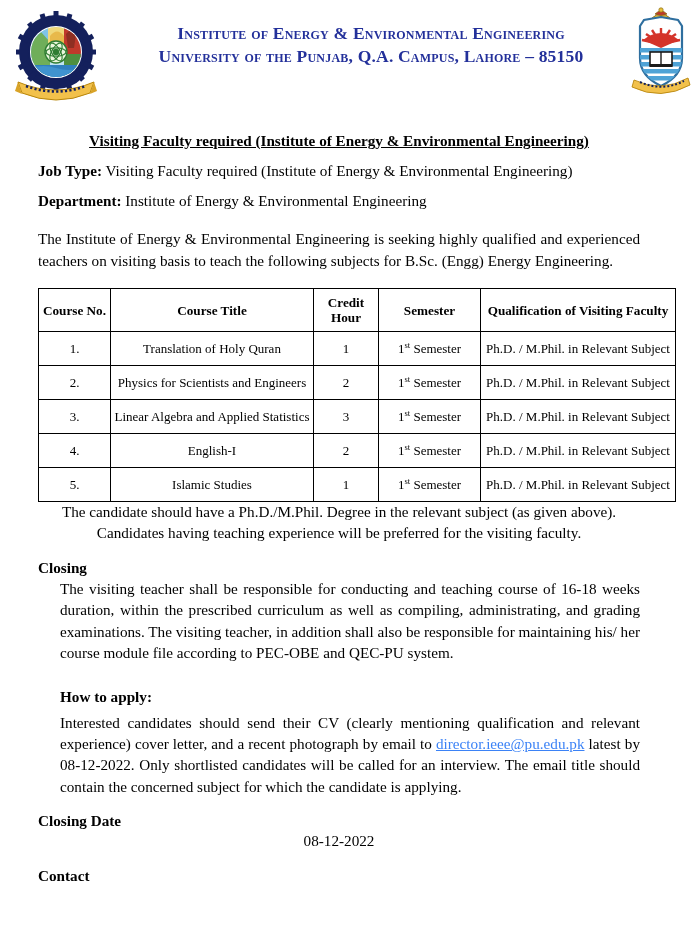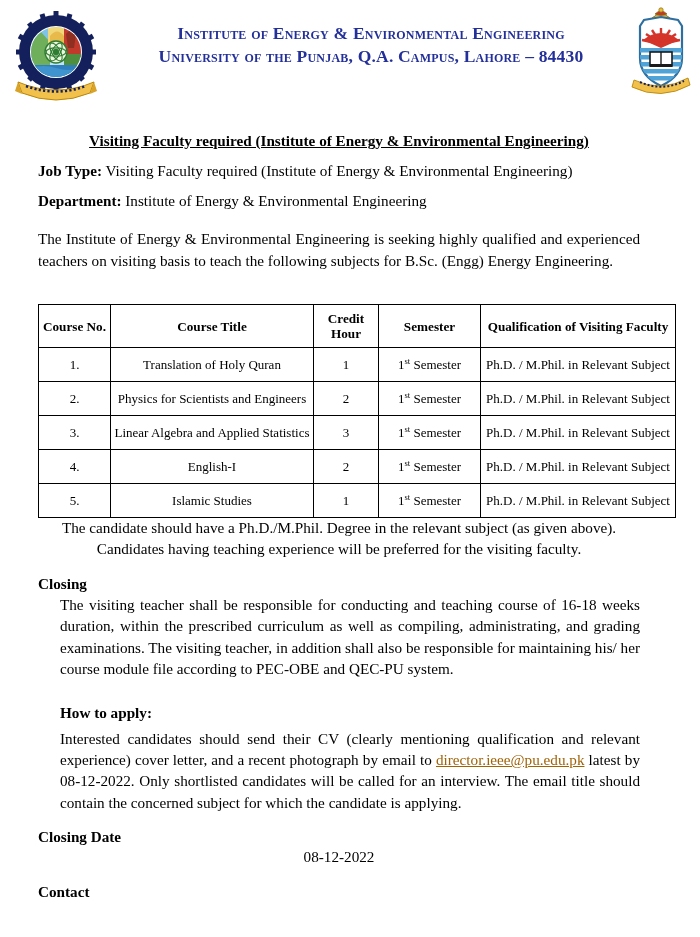--- a/index.html
+++ b/index.html
@@ -83,21 +83,21 @@
     font-size: 15.2px;
     text-align: justify;
     margin-top: 18px;
     line-height: 1.42;
   }
 
   
   table.courses {
     border-collapse: collapse;
     width: 602px;
-    margin-top: 33px;
+    margin-top: 17px;
     table-layout: fixed;
   }
   table.courses th,
   table.courses td {
     border: 1px solid #000000;
     text-align: center;
     vertical-align: middle;
     padding: 2px 3px;
     line-height: 1.18;
   }
@@ -138,21 +138,21 @@
     margin-top: 3px;
   }
   .para-just {
     text-align: justify;
     font-size: 15.2px;
     line-height: 1.40;
   }
   .gap-sm { margin-top: 24px; }
   .gap-xs { margin-top: 4px; }
   a.email {
-    color: #a16207;
+    color: #3b82f6;
   }
 </style>
 </head>
 <body>
 
 <div class="header">
 
   <div class="logo-left">
     <svg viewBox="0 0 92 96" width="92" height="96" xmlns="http://www.w3.org/2000/svg">
       <defs>
@@ -205,21 +205,21 @@
 
       <path d="M8 74 q38 16 76 0 l-4 11 q-34 14 -68 0 Z" fill="#f2c14b" stroke="#b8860b" stroke-width="1"></path>
       <path d="M8 74 l-3 9 l7 3 Z" fill="#d9a327"></path>
       <path d="M84 74 l3 9 l-7 3 Z" fill="#d9a327"></path>
       <path d="M16 78 q30 11 60 0" fill="none" stroke="#14205c" stroke-width="2.6" stroke-dasharray="2.2 2.2"></path>
     </svg>
   </div>
 
   <div class="header-titles">
     <div class="header-line hl1">Institute of Energy &amp; Environmental Engineering</div>
-    <div class="header-line hl3">University of the Punjab, Q.A. Campus, Lahore – 84430</div>
+    <div class="header-line hl3">University of the Punjab, Q.A. Campus, Lahore – 85150</div>
   </div>
 
   <div class="logo-right">
     <svg viewBox="0 0 62 100" width="62" height="100" xmlns="http://www.w3.org/2000/svg">
       <defs>
         <clipPath id="shieldClip">
           <path d="M10 20 L14 14 L31 11 L48 14 L52 20 L52 52 Q52 70 31 80 Q10 70 10 52 Z"></path>
         </clipPath>
       </defs>
 

